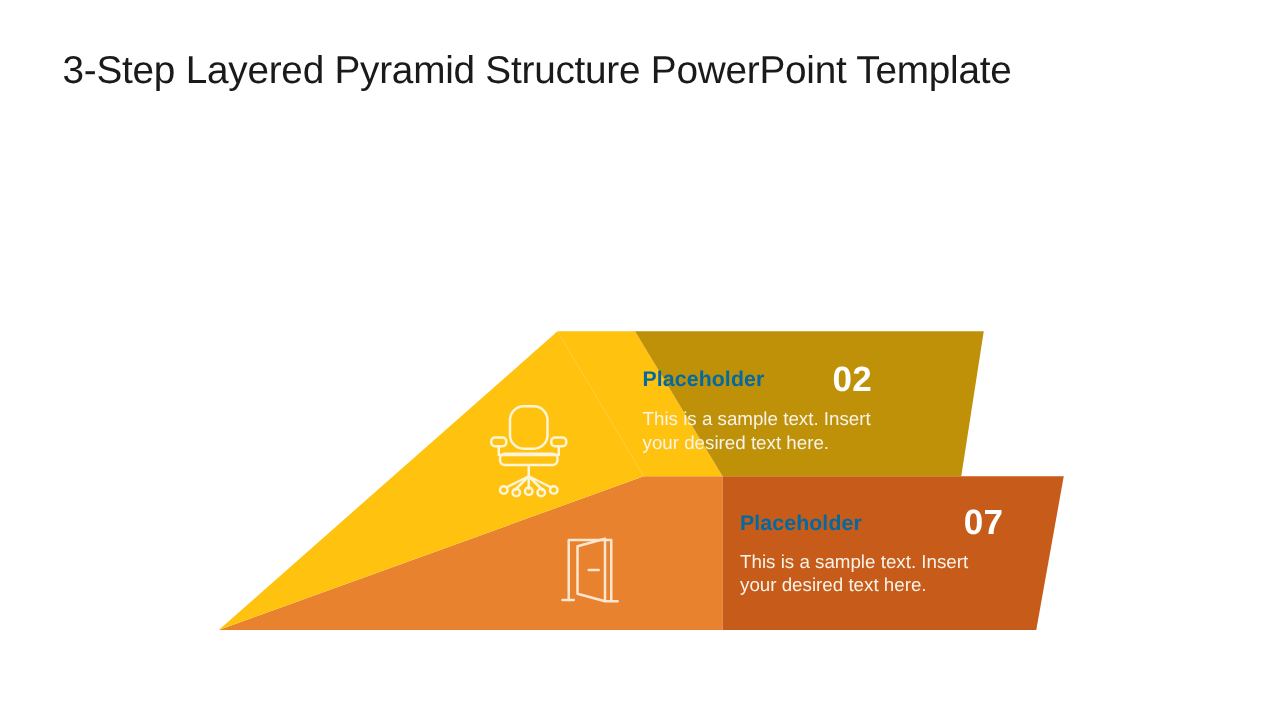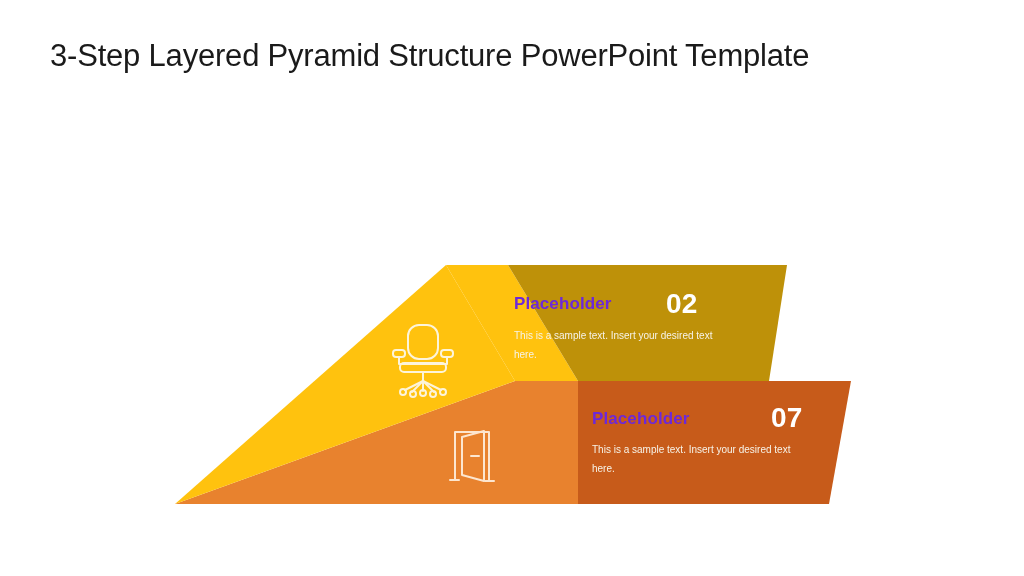--- a/index.html
+++ b/index.html
@@ -59,35 +59,35 @@
   }
 
   
   .layer-text {
     position: absolute;
   }
   .layer-heading {
     position: absolute;
     font-size: 17px;
     font-weight: bold;
-    color: #6d28d9;
+    color: #0369a1;
     white-space: nowrap;
     letter-spacing: 0.1px;
   }
   .layer-number {
     position: absolute;
     font-size: 28px;
     font-weight: bold;
     color: #ffffff;
     white-space: nowrap;
     letter-spacing: 0.3px;
   }
   .layer-body {
     position: absolute;
-    font-size: 10px;
+    font-size: 15px;
     line-height: 19px;
     color: #f7f3e8;
     width: 205px;
   }
 
   
   #layer2-heading { left: 514px; top: 294px; }
   #layer2-number  { left: 666px; top: 288px; }
   #layer2-body    { left: 514px; top: 326px; }
 

